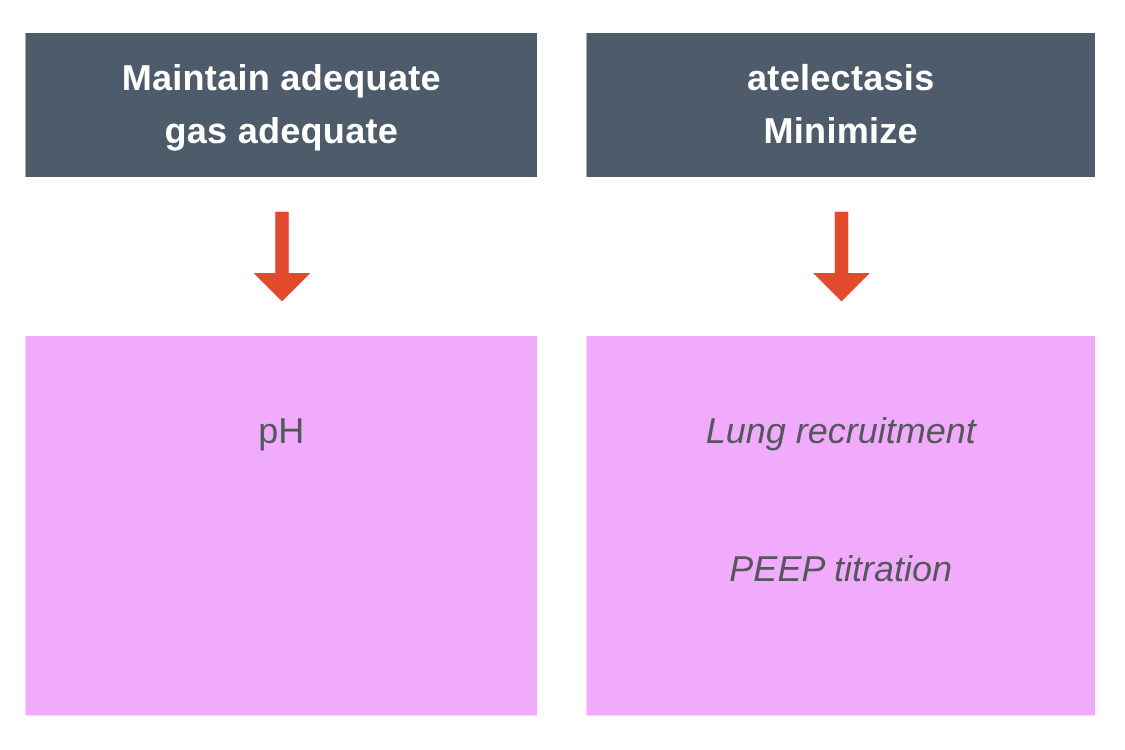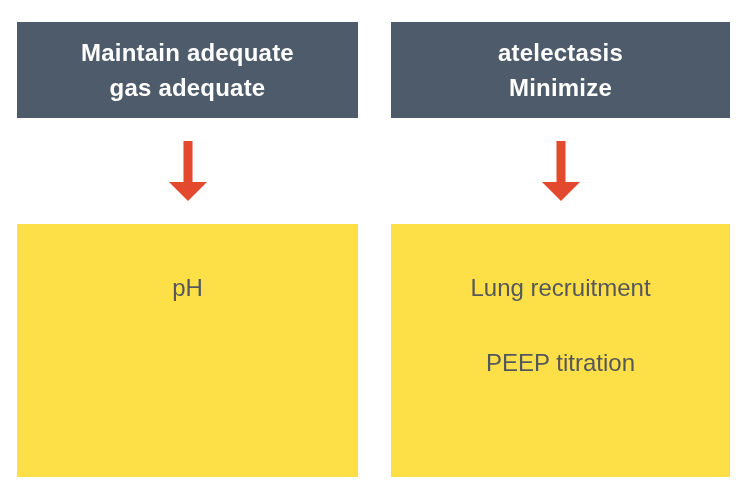--- a/index.html
+++ b/index.html
@@ -41,40 +41,41 @@
   }
   .arrow-zone {
     height: 82px;
     display: flex;
     align-items: center;
     justify-content: center;
   }
   .arrow-zone svg { display: block; }
   .body-box {
     height: 288px;
-    background: #fde047;
+    background: #f0abfc;
     color: #56575b;
     box-sizing: border-box;
     padding-top: 46px;
     text-align: center;
     font-size: 24px;
   }
   .body-line {
     line-height: 36px;
   }
   .body-line sub {
     font-size: 14px;
     line-height: 0;
     vertical-align: -6px;
   }
   .paragraph {
     line-height: 36px;
+    font-style: italic;
   }
   .paragraph + .paragraph {
-    margin-top: 39px;
+    margin-top: 56px;
   }
 </style>
 </head>
 <body>
 
 <div class="canvas">
 
   <div class="column left">
     <div class="header-box">
       <div>Maintain adequate</div>

